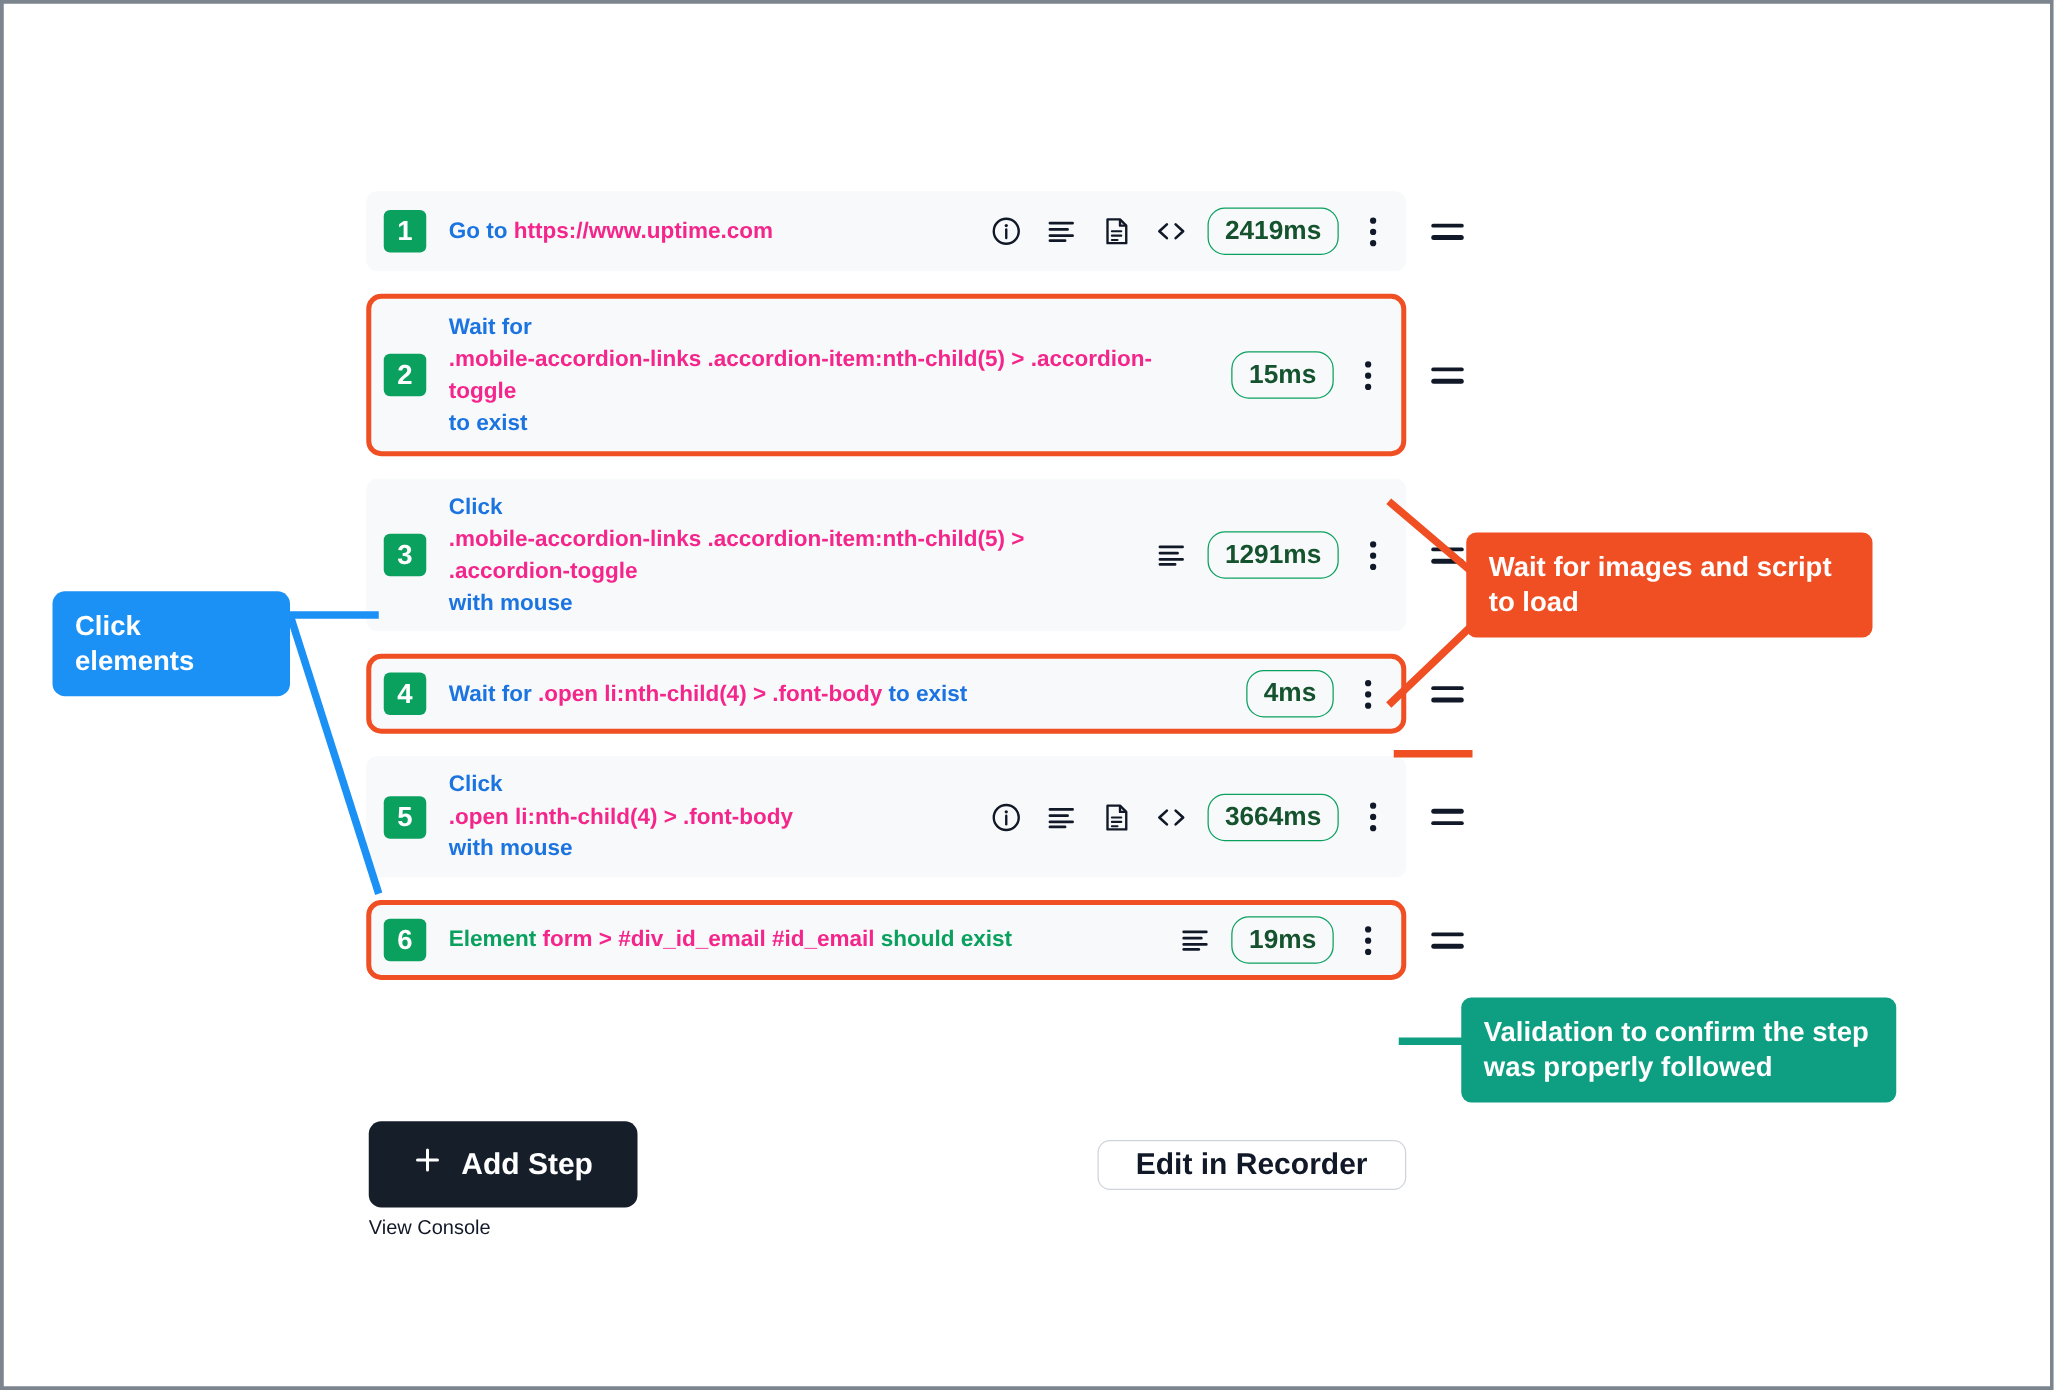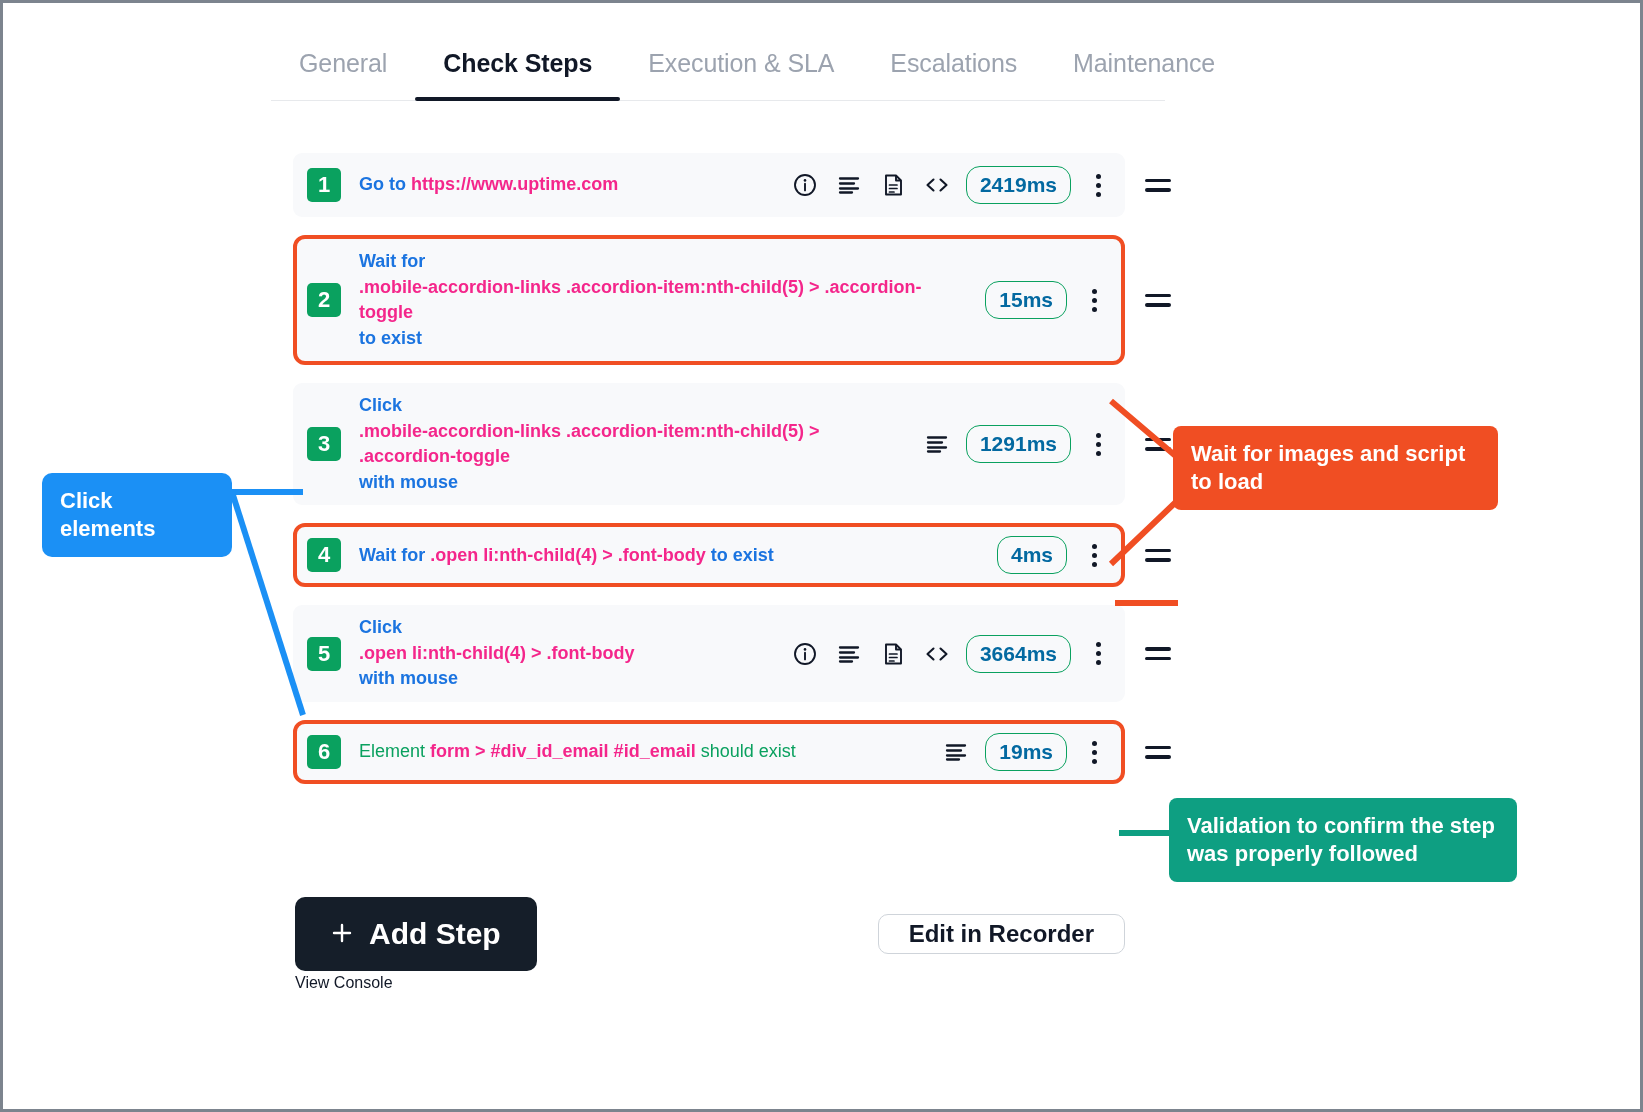--- a/index.html
+++ b/index.html
@@ -85,33 +85,33 @@
   .step.highlight .num { margin-left: 10px; }
   .desc {
     flex: 1 1 auto;
     font-size: 18px;
     line-height: 1.42;
     word-break: break-word;
     padding: 10px 0;
   }
   .desc .kw { color: #1b74e0; font-weight: bold; }
   .desc .sel { color: #f4268b; font-weight: bold; }
-  .desc .gr { color: #0aa15f; font-weight: normal; }
+  .desc .gr { color: #0aa15f; font-weight: bold; }
   .icons {
     flex: 0 0 auto;
     display: flex;
     align-items: center;
     gap: 18px;
     margin: 0 16px 0 12px;
   }
   .icons svg { display: block; }
   .dur {
     flex: 0 0 auto;
     border: 1.6px solid #0aa15f;
-    color: #0369a1;
+    color: #14532d;
     font-size: 21px;
     font-weight: bold;
     border-radius: 14px;
     padding: 6px 13px;
     white-space: nowrap;
   }
   .kebab {
     flex: 0 0 auto;
     width: 26px; height: 34px;
     display: flex; flex-direction: column;
@@ -139,21 +139,21 @@
     position: absolute;
     left: 292px; top: 894px;
     width: 830px;
     display: flex;
     align-items: center;
     justify-content: space-between;
   }
   .btn-dark {
     background: #151e29;
     color: #ffffff;
-    font-size: 30px;
+    font-size: 24px;
     font-weight: bold;
     border: none;
     border-radius: 10px;
     padding: 20px 36px;
     display: flex; align-items: center; gap: 16px;
     cursor: pointer;
     font-family: "Liberation Sans", sans-serif;
   }
   .btn-outline {
     background: #ffffff;
@@ -189,27 +189,20 @@
   .callout.teal   { background: #0e9f82; }
   .callout.blue   { background: #1b90f5; border-radius: 10px; }
 
   .connector { position: absolute; z-index: 4; }
 </style>
 </head>
 <body>
 
 <div id="frame">
 
-  <div class="tabs">
-    <div class="tab">General</div>
-    <div class="tab active">Check Steps</div>
-    <div class="tab">Execution &amp; SLA</div>
-    <div class="tab">Escalations</div>
-    <div class="tab">Maintenance</div>
-  </div>
 
   <div class="steps" id="steps-container">
       <div class="step-wrap" style="position: relative;">
         <div class="step">
           <div class="num">1</div>
           <div class="desc"><span class="kw">Go to </span><span class="sel">https://www.uptime.com</span></div>
           <div class="icons">
             <span style="cursor: pointer;">
               <svg width="26" height="26" viewBox="0 0 26 26">
                 <circle cx="13" cy="13" r="10" fill="none" stroke="#111827" stroke-width="1.9"></circle>

